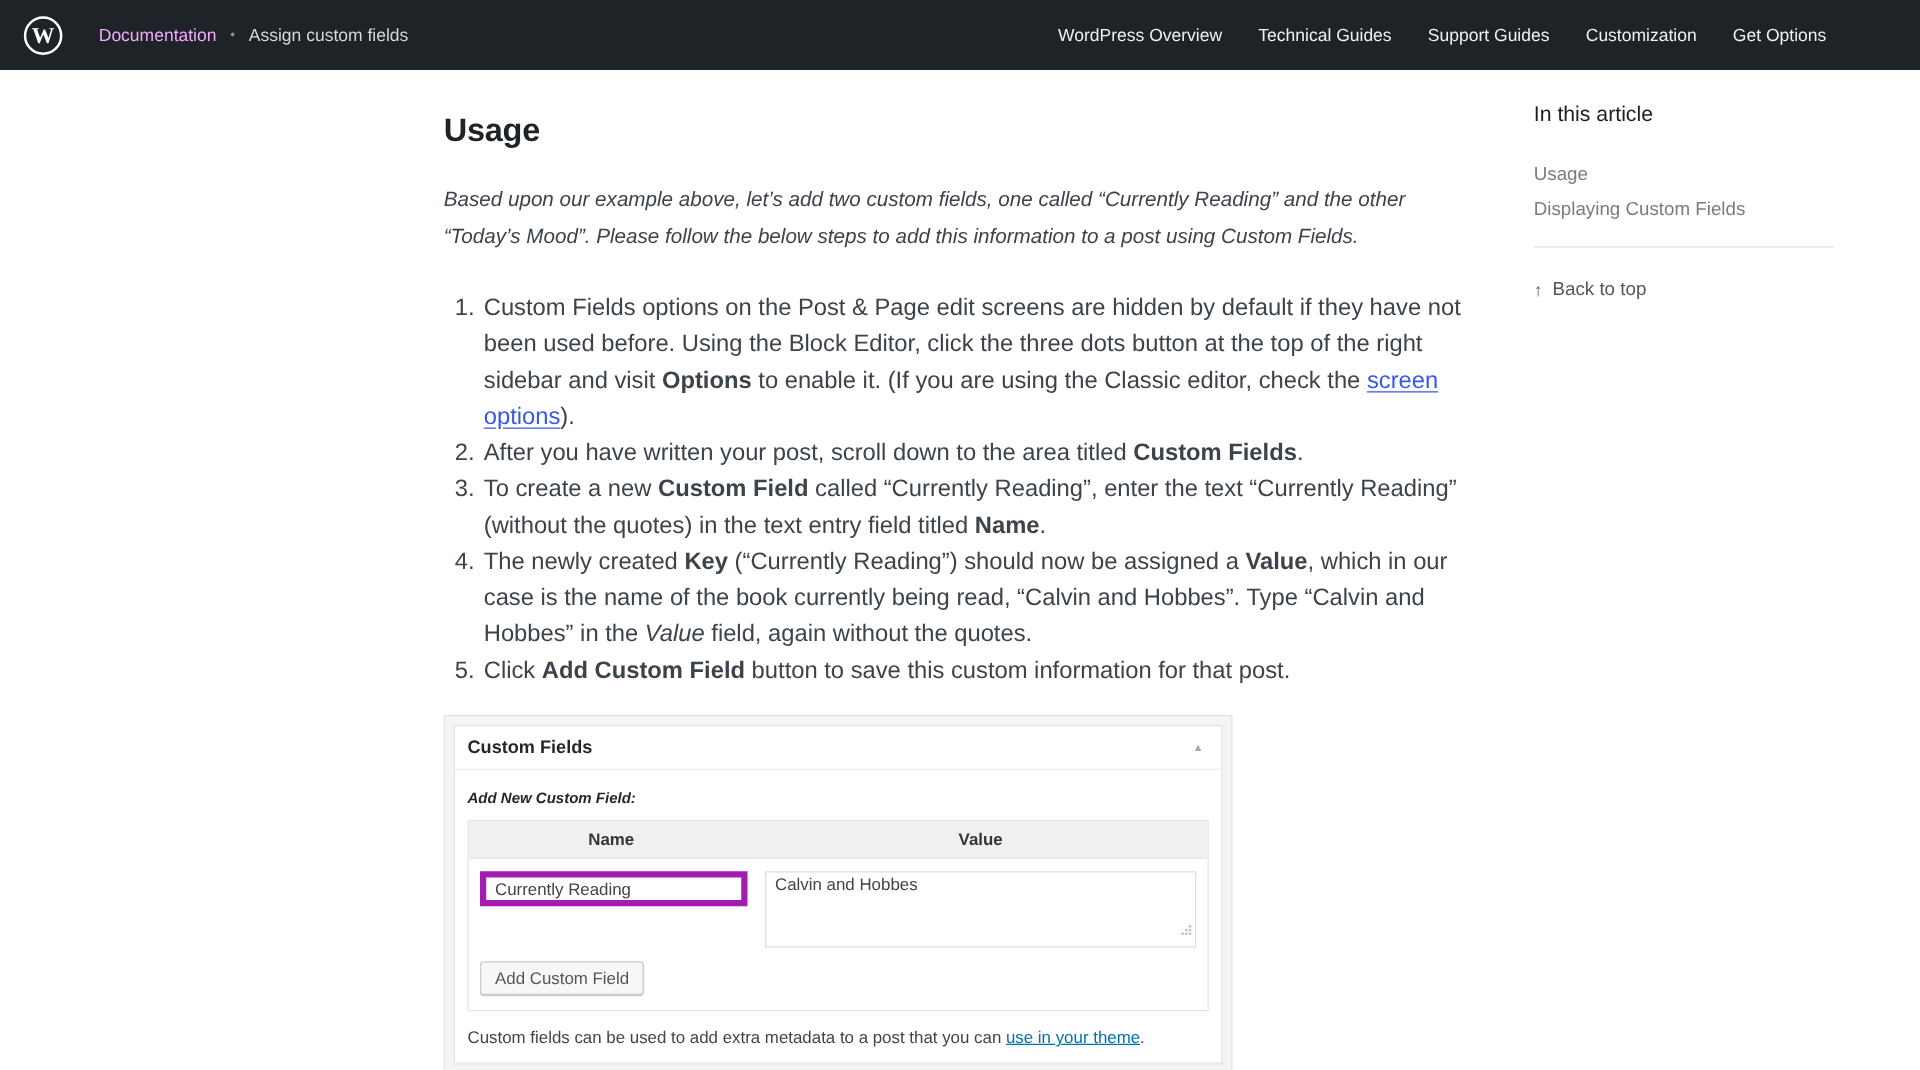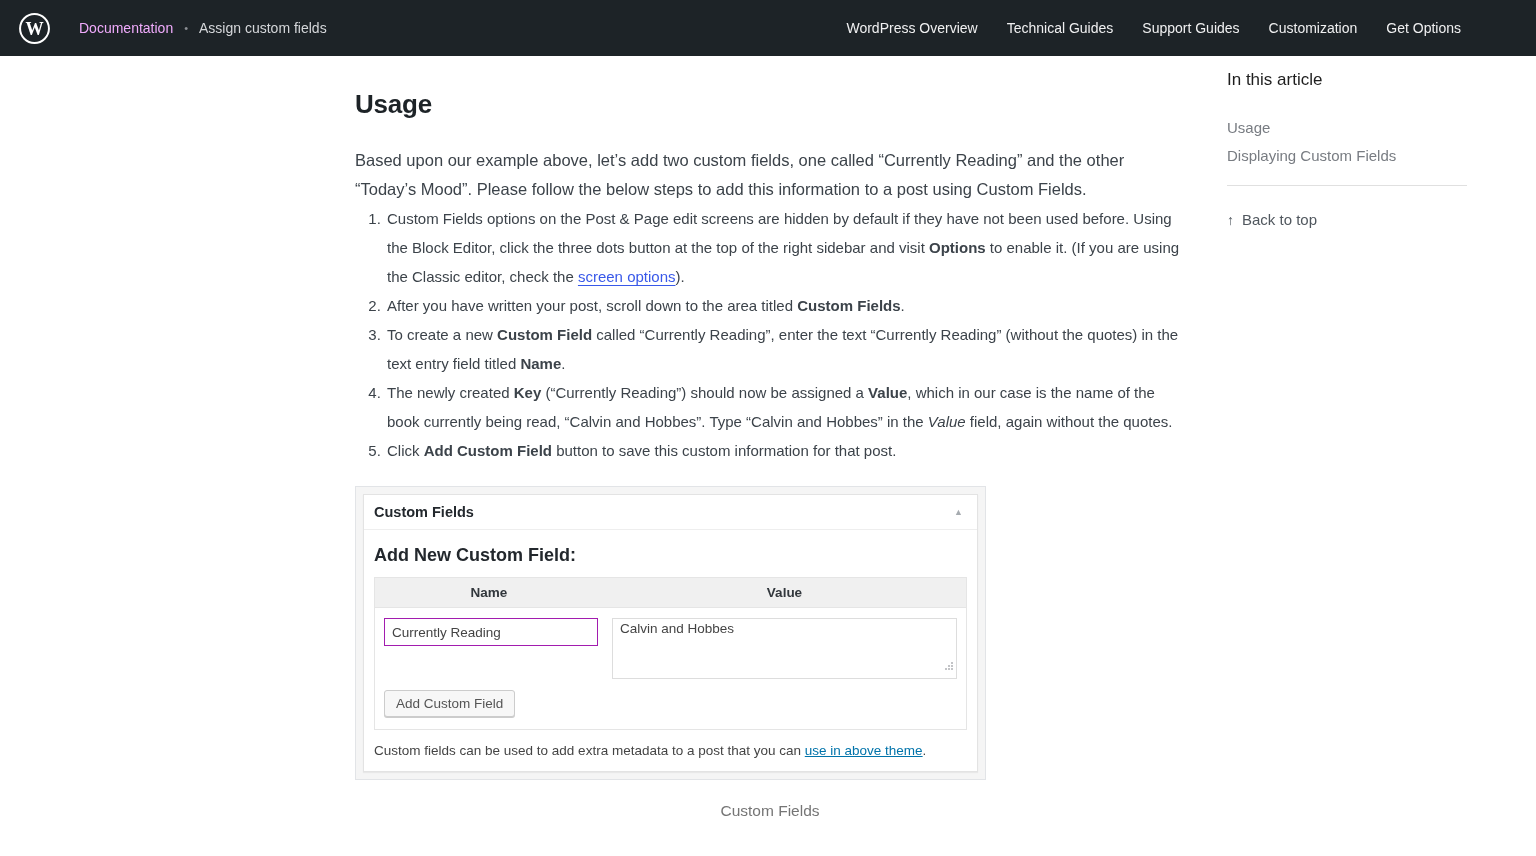--- a/index.html
+++ b/index.html
@@ -15,31 +15,31 @@
   .breadcrumb{ display:flex; align-items:center; margin-left:28px; font-size:14px; }
   .crumb-root{ color:#f0abfc; text-decoration:none; }
   .crumb-sep{ color:#8c8f94; margin:0 11px; font-size:11px; }
   .crumb-page{ color:#d5d7da; }
   .top-nav{ display:flex; align-items:flex-start; gap:29px; }
   .nav-item{ color:#f0f0f1; font-size:14px; text-decoration:none; white-space:nowrap; }
 
   
   .page{ display:flex; align-items:flex-start; padding-left:355px; }
   .article{ width:830px; }
-  .toc{ width:240px; margin-left:42px; padding-top:14px; }
+  .toc{ width:240px; margin-left:42px; padding-top:26px; }
 
   
   .article h2{
     margin-top:33px; font-size:26px; font-weight:700; color:#1d2327; letter-spacing:-0.2px;
   }
   .intro{
-    margin-top:26px; font-size:16.5px; line-height:29px; color:#3c434a;
+    margin-top:26px; font-size:16.5px; line-height:29px; color:#3c434a;font-style:italic;
   }
   ol.steps{
-    padding-left:30px; font-size:15px; line-height:29px; color:#3c434a;
+    margin-top:28px; padding-left:30px; font-size:19px; line-height:29px; color:#3c434a;
   }
   ol.steps li{ padding-left:2px; }
   .steps strong{ font-weight:700; color:#3c434a; }
   .steps em{ font-style:italic; }
   a.doc-link{ color:#3858e9; text-decoration:underline; text-underline-offset:3px; }
   a.admin-link{ color:#0073aa; text-decoration:underline; }
 
   
   figure.shot-figure{ margin-top:21px; width:830px; }
   .screenshot{
@@ -48,31 +48,31 @@
   .metabox{
     background:#ffffff; border:1px solid #e3e3e3; box-shadow:0 1px 1px rgba(0,0,0,0.05);
   }
   .mb-header{
     display:flex; align-items:center; justify-content:space-between;
     padding:9px 10px 9px 10px; border-bottom:1px solid #eeeeee;
   }
   .mb-title{ font-size:14.5px; font-weight:700; color:#23282d; }
   .mb-toggle{ font-size:9px; color:#a6abb0; cursor:pointer; line-height:1; padding:2px 4px; }
   .mb-body{ padding:11px 10px 13px 10px; }
-  .addnew{ font-size:18px; font-weight:700; color:#23282d; margin:4px 0 11px 0; }
+  .addnew{ font-size:12px; font-weight:700; color:#23282d; margin:4px 0 11px 0;font-style:italic; }
   .cf-table{ border:1px solid #e5e5e5; }
   .cf-thead{ display:flex; background:#f0f0f0; border-bottom:1px solid #e5e5e5; }
   .cf-th{
     font-size:13.5px; font-weight:700; color:#32373c; text-align:center; padding:7px 0;
   }
   .cf-th.name{ width:228px; }
   .cf-th.value{ flex:1; }
   .cf-row{ display:flex; padding:10px 9px 0 9px; align-items:flex-start; }
   .cf-name-input{
-    width:214px; height:28px; border:1px solid #a21caf; background:#ffffff;
+    width:214px; height:28px; border:5px solid #a21caf; background:#ffffff;
     font-family:"Liberation Sans", sans-serif; font-size:13.5px; color:#444444;
     padding:4px 7px; outline:none;
   }
   .ta-wrap{ position:relative; margin-left:14px; flex:1; }
   .cf-value-textarea{
     width:100%; height:61px; border:1px solid #dddddd; background:#ffffff; resize:none;
     font-family:"Liberation Sans", sans-serif; font-size:13.5px; color:#444444;
     padding:2px 7px; outline:none; display:block;
   }
   .grip{ position:absolute; right:3px; bottom:4px; }
@@ -164,21 +164,21 @@
                       <rect x="8" y="5" width="2" height="2" fill="#c3c4c7"></rect>
                       <rect x="2" y="8" width="2" height="2" fill="#c3c4c7"></rect>
                       <rect x="5" y="8" width="2" height="2" fill="#c3c4c7"></rect>
                       <rect x="8" y="8" width="2" height="2" fill="#c3c4c7"></rect>
                     </svg>
                   </span>
                 </div>
               </div>
               <button class="add-field-btn">Add Custom Field</button>
             </div>
-            <p class="mb-footer"><span>Custom fields can be used to add extra metadata to a post that you can </span><a href="#" class="admin-link">use in above theme</a><span>.</span></p>
+            <p class="mb-footer"><span>Custom fields can be used to add extra metadata to a post that you can </span><a href="#" class="admin-link">use in your theme</a><span>.</span></p>
           </div>
         </div>
       </div>
       <figcaption class="shot-caption">Custom Fields</figcaption>
     </figure>
   </main>
 
   <aside class="toc">
     <h3 class="toc-title">In this article</h3>
     <div class="toc-links">

